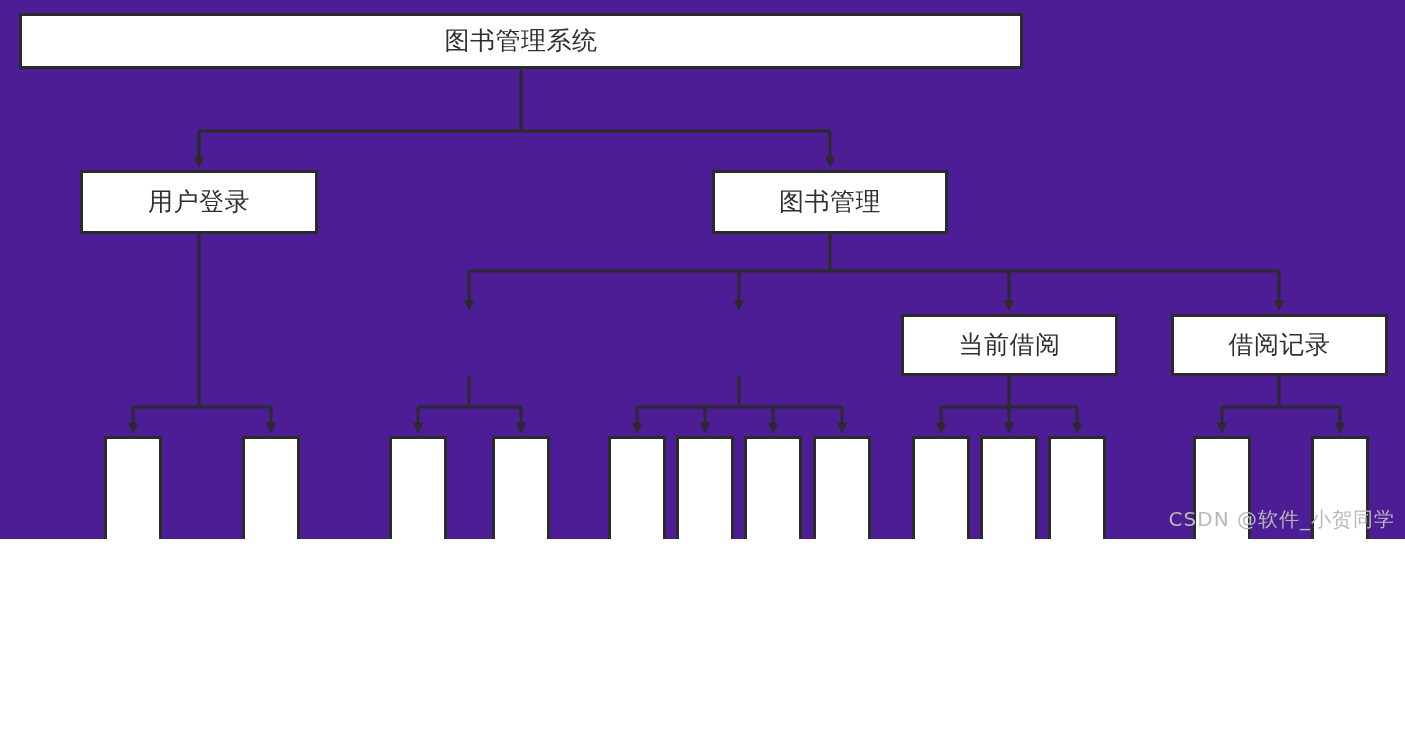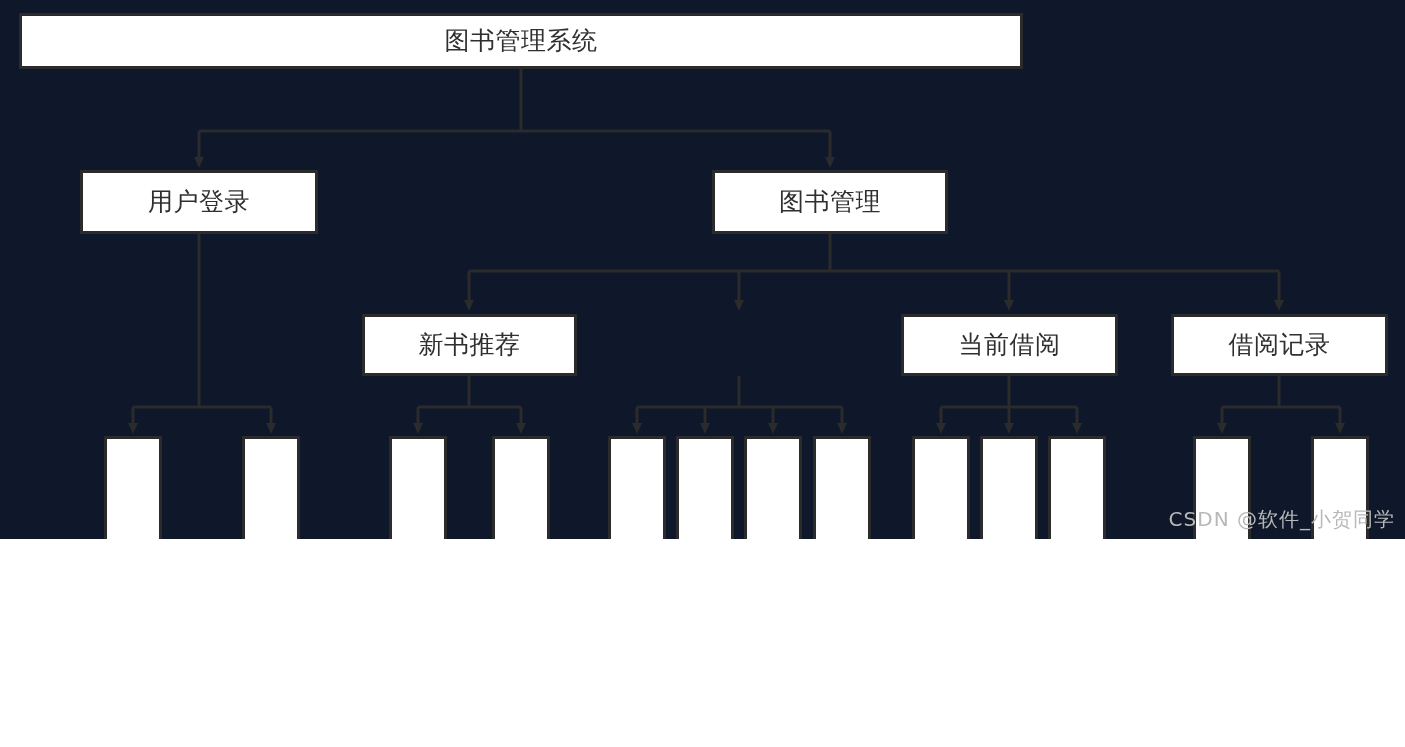--- a/index.html
+++ b/index.html
@@ -8,21 +8,21 @@
     padding: 0;
     background: #ffffff;
   }
   body {
     font-family: "DejaVu Sans", "Liberation Sans", sans-serif;
   }
   #diagram-root {
     position: relative;
     width: 1405px;
     height: 539px;
-    background: #0f172a;
+    background: #4c1d95;
     overflow: hidden;
   }
   svg.wires {
     position: absolute;
     left: 0;
     top: 0;
     width: 1405px;
     height: 747px;
     pointer-events: none;
   }
@@ -134,23 +134,20 @@
     <span class="node-label">图书管理系统</span>
   </div>
 
   <div class="node horiz" style="left:80px; top:170px; width:238px; height:64px;">
     <span class="node-label">用户登录</span>
   </div>
   <div class="node horiz" style="left:712px; top:170px; width:236px; height:64px;">
     <span class="node-label">图书管理</span>
   </div>
 
-  <div class="node horiz" style="left:362px; top:314px; width:215px; height:62px;">
-    <span class="node-label">新书推荐</span>
-  </div>
   <div class="node horiz" style="left:901px; top:314px; width:217px; height:62px;">
     <span class="node-label">当前借阅</span>
   </div>
   <div class="node horiz" style="left:1171px; top:314px; width:217px; height:62px;">
     <span class="node-label">借阅记录</span>
   </div>
 
   <div class="node vert" style="left:104px; top:436px; width:58px; height:300px;">
     <span class="node-label">用户登录</span>
   </div>

